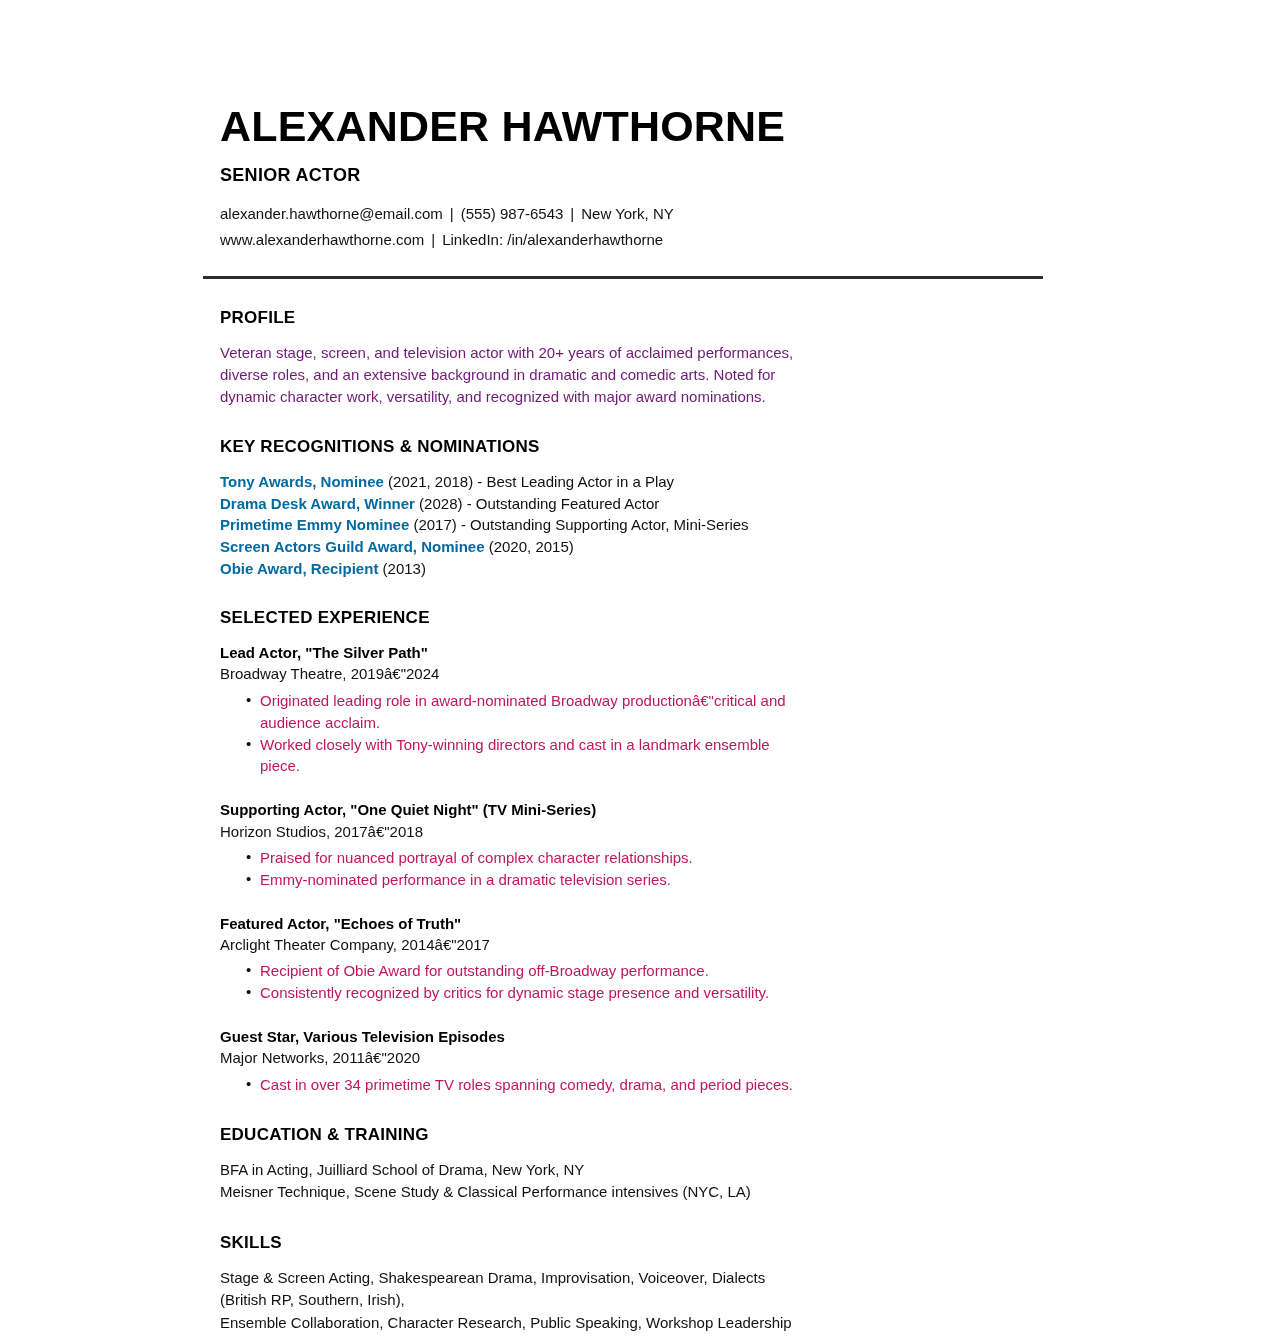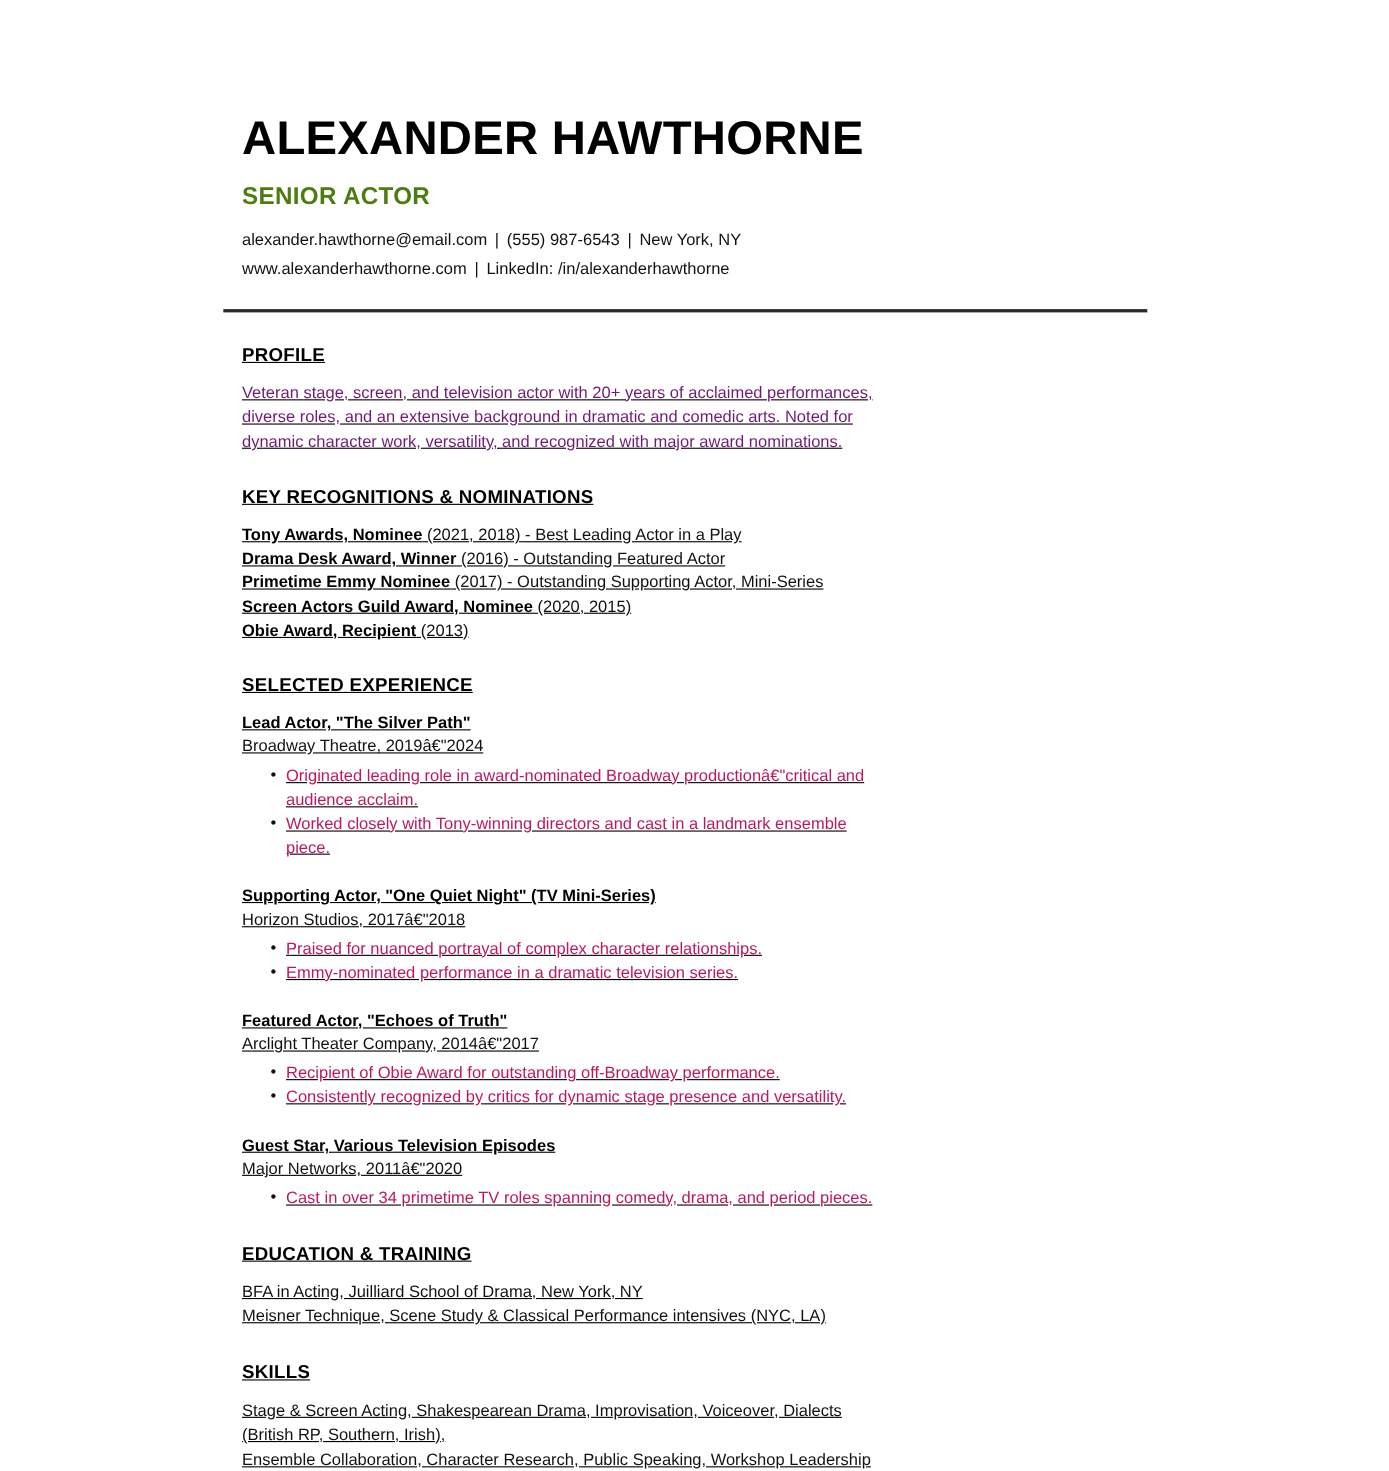--- a/index.html
+++ b/index.html
@@ -31,25 +31,25 @@
   .name {
     font-size: 43px;
     font-weight: 700;
     letter-spacing: 0.2px;
     line-height: 1.05;
     margin: 0 0 0 17px;
     color: #000;
     white-space: nowrap;
   }
   .job-title {
-    font-size: 22px;
+    font-size: 18px;
     font-weight: 700;
     letter-spacing: 0.3px;
     margin: 16px 0 16px 17px;
-    color: #4d7c0f;
+    color: #000000;
   }
   .contact-line {
     font-size: 15px;
     font-weight: 400;
     line-height: 1.55;
     margin: 9px 0 0 17px;
     color: #111;
     white-space: nowrap;
   }
   .contact-line + .contact-line {
@@ -66,21 +66,20 @@
     margin: 24px 0 0 0;
     width: 840px;
   }
 
   
   .content {
     padding: 0 221px 0 220px;
   }
   .section {
     margin-top: 29px;
-    text-decoration: underline;
   }
   .section-heading {
     font-size: 17px;
     font-weight: 700;
     letter-spacing: 0.25px;
     margin: 0 0 14px 0;
     color: #000;
     text-transform: none;
   }
   .body-text {
@@ -98,21 +97,21 @@
     list-style: none;
   }
   .award-item {
     font-size: 15px;
     line-height: 1.44;
     color: #111;
     margin: 0;
   }
   .award-name {
     font-weight: 700;
-    color: #000000;
+    color: #0369a1;
   }
   .award-rest {
     font-weight: 400;
   }
 
   
   .exp-list {
     margin: 0;
     padding: 0;
     list-style: none;
@@ -193,21 +192,21 @@
       <p class="body-text">Veteran stage, screen, and television actor with 20+ years of acclaimed performances, diverse roles, and an extensive background in dramatic and comedic arts. Noted for dynamic character work, versatility, and recognized with major award nominations.</p>
     </section>
 
     <section class="section">
       <h2 class="section-heading">KEY RECOGNITIONS &amp; NOMINATIONS</h2>
       <ul class="award-list">
         <li class="award-item">
           <span class="award-name">Tony Awards, Nominee</span><span class="award-rest"> (2021, 2018) - Best Leading Actor in a Play</span>
         </li>
         <li class="award-item">
-          <span class="award-name">Drama Desk Award, Winner</span><span class="award-rest"> (2016) - Outstanding Featured Actor</span>
+          <span class="award-name">Drama Desk Award, Winner</span><span class="award-rest"> (2028) - Outstanding Featured Actor</span>
         </li>
         <li class="award-item">
           <span class="award-name">Primetime Emmy Nominee</span><span class="award-rest"> (2017) - Outstanding Supporting Actor, Mini-Series</span>
         </li>
         <li class="award-item">
           <span class="award-name">Screen Actors Guild Award, Nominee</span><span class="award-rest"> (2020, 2015)</span>
         </li>
         <li class="award-item">
           <span class="award-name">Obie Award, Recipient</span><span class="award-rest"> (2013)</span>
         </li>

